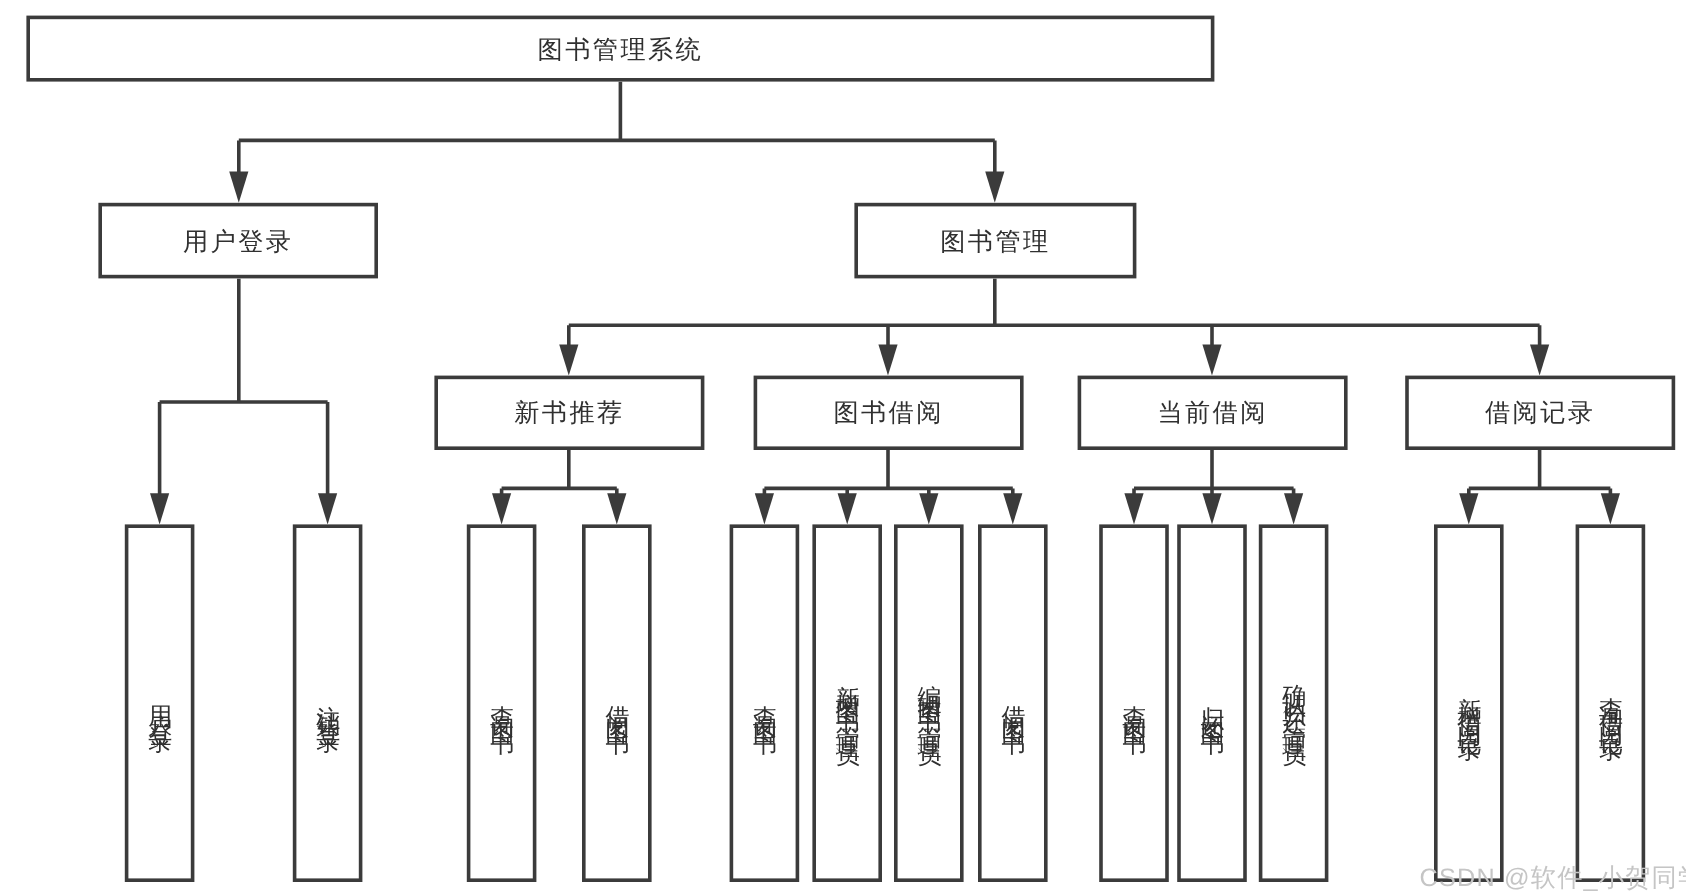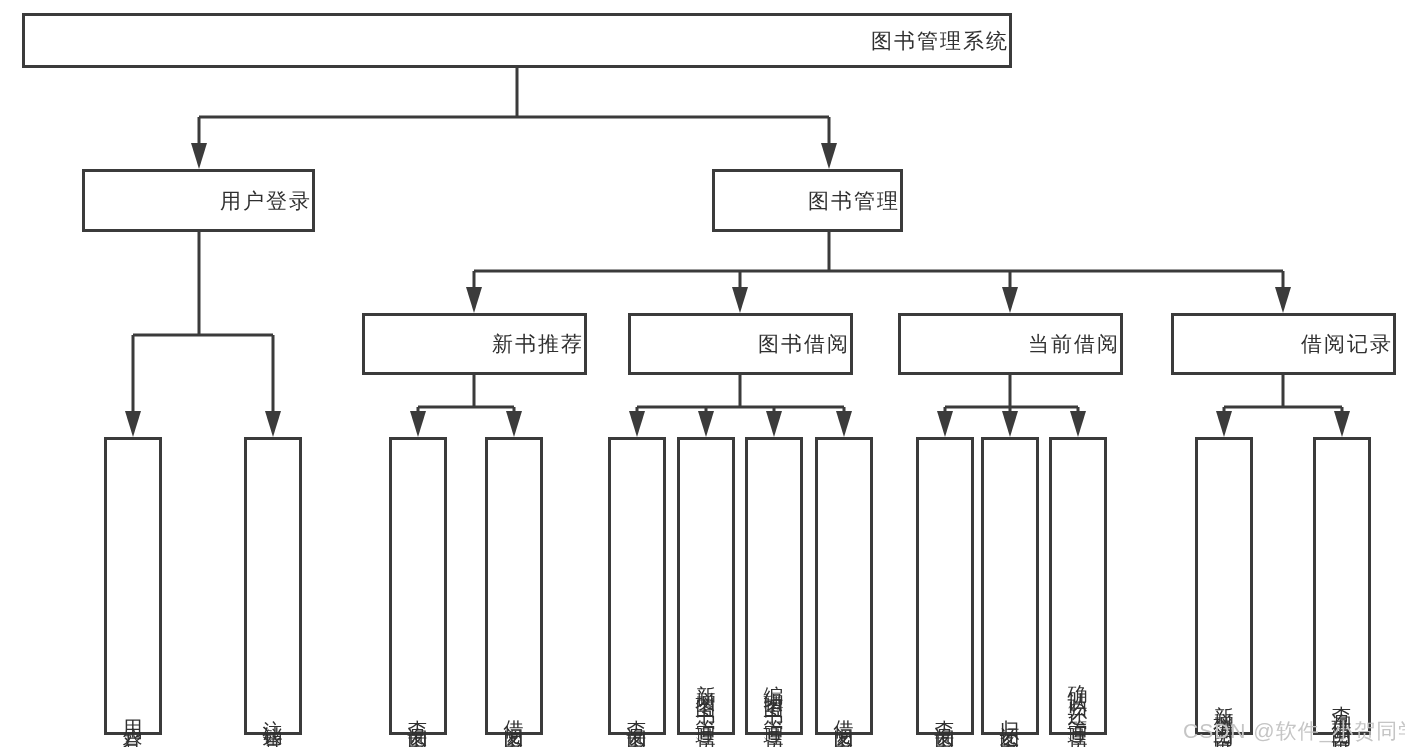--- a/index.html
+++ b/index.html
@@ -9,21 +9,21 @@
     background:#ffffff;
     font-family:"Liberation Sans","DejaVu Sans",sans-serif;
     overflow:hidden;
   }
   .wires{position:absolute;left:0;top:0;z-index:1;}
   .node{
     position:absolute;
     box-sizing:border-box;
     border:3px solid #3b3b3b;
     background:#ffffff;
-    display:flex;align-items:center;justify-content:flex-end;
+    display:flex;align-items:center;justify-content:center;
     color:#303030;
     font-size:21px;
     letter-spacing:2px;
     z-index:2;
   }
   .leaf{
     writing-mode:vertical-rl;
     text-orientation:mixed;
     letter-spacing:7px;
     font-size:20px;
@@ -85,21 +85,21 @@
     </g>
   </svg>
 
   <div class="node" style="left:22px;top:13px;width:990px;height:55px;">
     <span>图书管理系统</span>
   </div>
 
   <div class="node" style="left:82px;top:169px;width:233px;height:63px;">
     <span>用户登录</span>
   </div>
-  <div class="node" style="left:712px;top:169px;width:191px;height:63px;">
+  <div class="node" style="left:712px;top:169px;width:235px;height:63px;">
     <span>图书管理</span>
   </div>
 
   <div class="node" style="left:628px;top:313px;width:225px;height:62px;">
     <span>图书借阅</span>
   </div>
   <div class="node" style="left:362px;top:313px;width:225px;height:62px;">
     <span>新书推荐</span>
   </div>
   <div class="node" style="left:898px;top:313px;width:225px;height:62px;">

